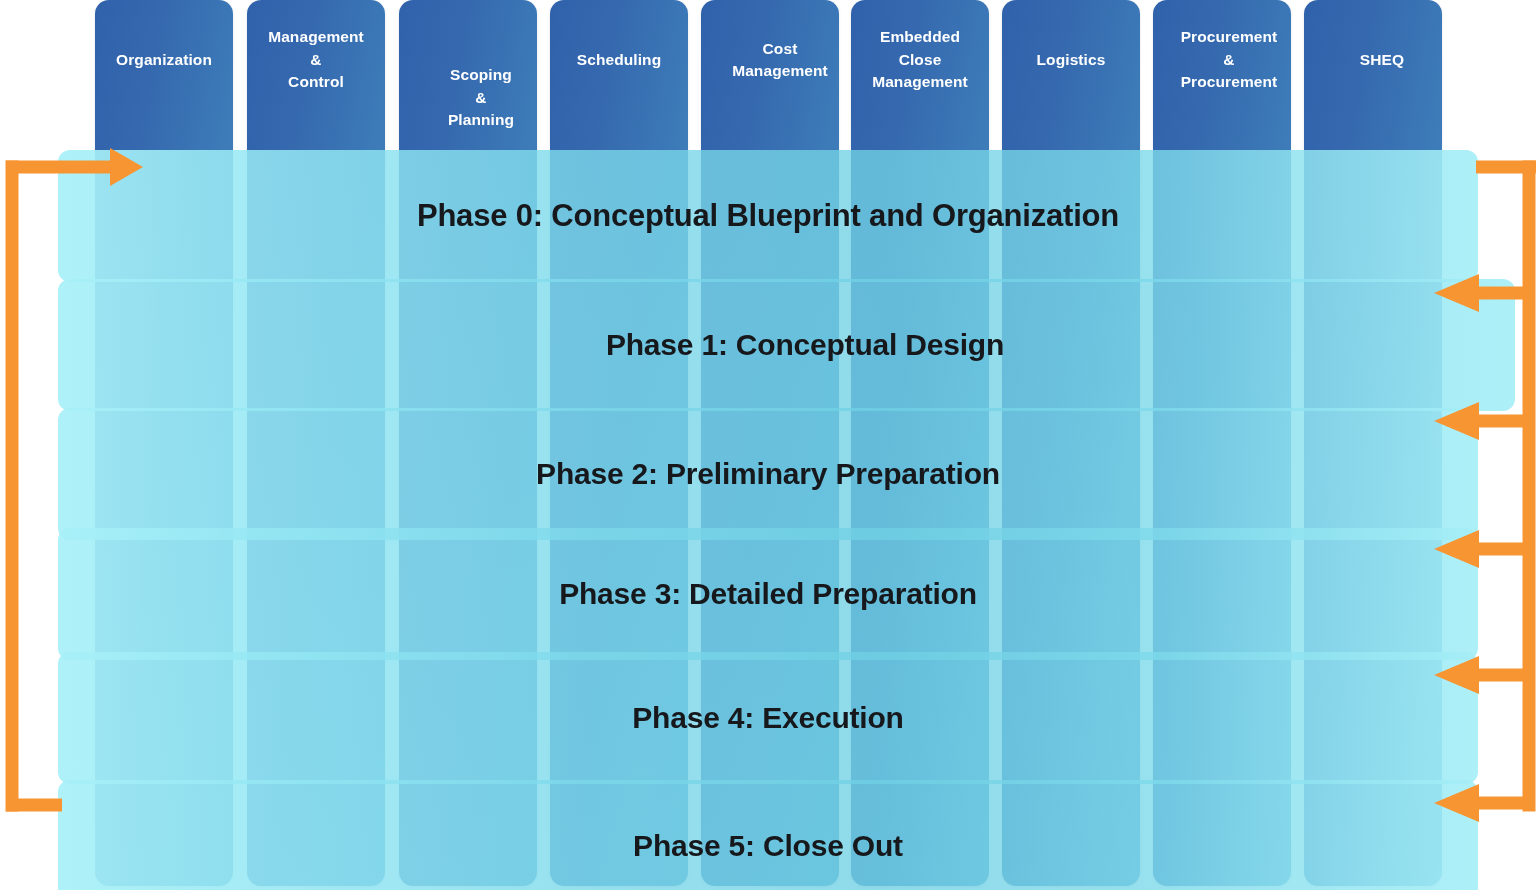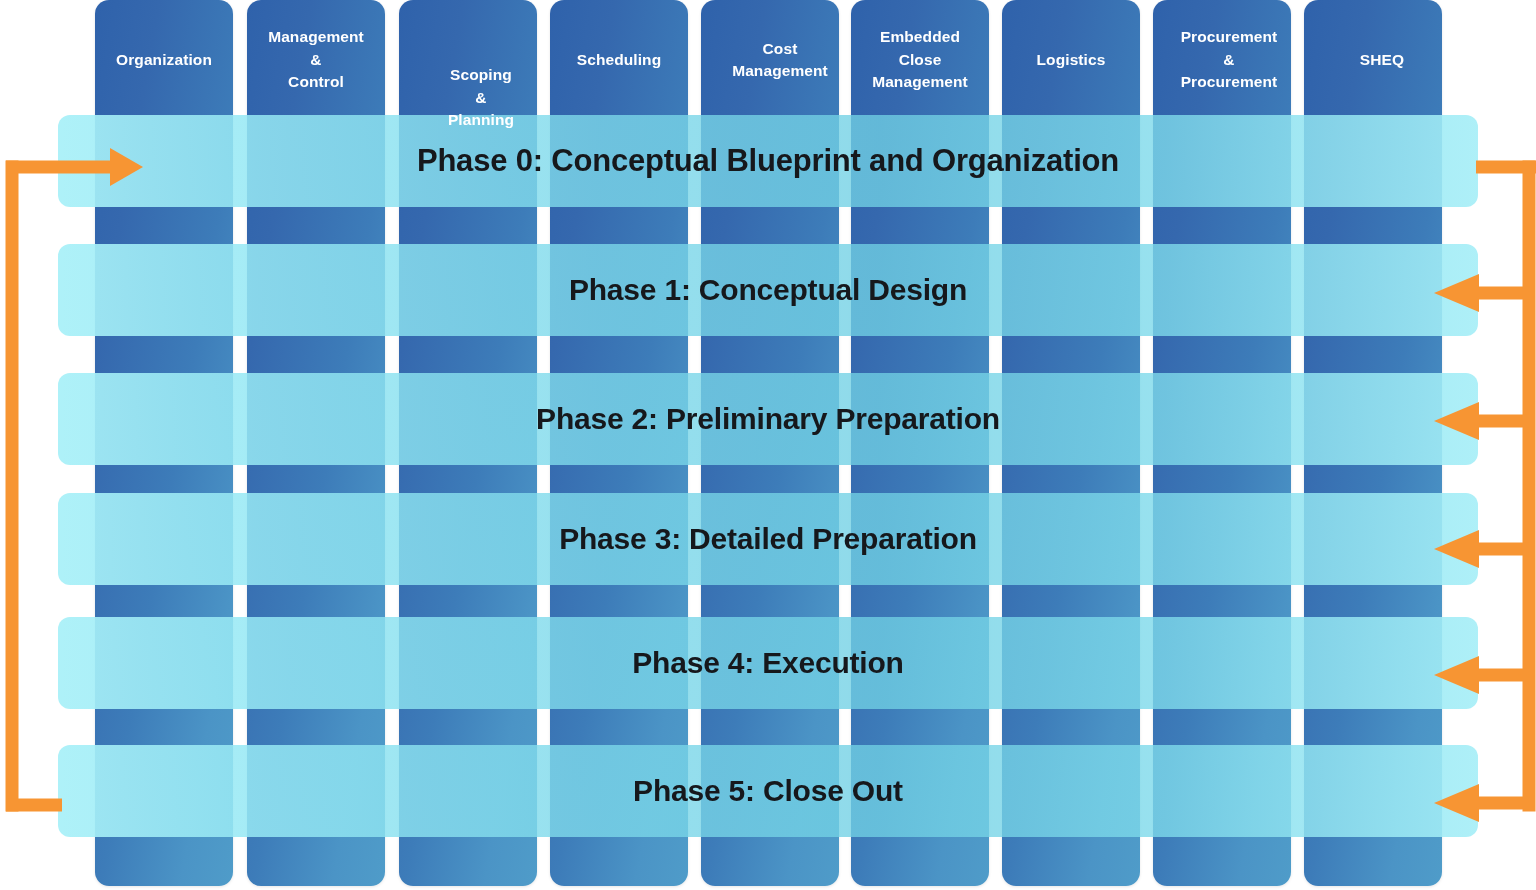--- a/index.html
+++ b/index.html
@@ -47,33 +47,34 @@
     pointer-events: none;
     padding: 0 4px;
     box-sizing: border-box;
   }
 
   
   .phase-row {
     position: absolute;
     left: 58px;
     width: 1420px;
-    height: 92px;
+    height: 132px;
     border-radius: 12px;
     background: linear-gradient(90deg,
         rgba(168,240,248,0.93) 0%,
         rgba(150,232,244,0.86) 14%,
         rgba(124,216,234,0.80) 38%,
         rgba(112,208,228,0.78) 58%,
         rgba(126,218,235,0.80) 78%,
         rgba(165,238,247,0.90) 100%);
     z-index: 2;
     display: flex;
     align-items: center;
     justify-content: center;
+    margin-top: 35px;
   }
   .phase-title {
     color: #16181c;
     font-weight: bold;
     font-size: 30px;
     letter-spacing: -0.2px;
     white-space: nowrap;
   }
   .phase-row.r0 .phase-title { font-size: 31px; }
 
@@ -99,21 +100,21 @@
   <div class="col" style="left:550px;width:138px;"></div>
   <div class="col" style="left:701px;width:138px;"></div>
   <div class="col" style="left:851px;width:138px;"></div>
   <div class="col" style="left:1002px;width:138px;"></div>
   <div class="col" style="left:1153px;width:138px;"></div>
   <div class="col" style="left:1304px;width:138px;"></div>
 
   <div class="phase-row r0" style="top:115px;">
     <span class="phase-title">Phase 0: Conceptual Blueprint and Organization</span>
   </div>
-  <div class="phase-row r1" style="top:244px;">
+  <div class="phase-row r1" style="top:244px;padding-left:37px;">
     <span class="phase-title">Phase 1: Conceptual Design</span>
   </div>
   <div class="phase-row r2" style="top:373px;">
     <span class="phase-title">Phase 2: Preliminary Preparation</span>
   </div>
   <div class="phase-row r3" style="top:493px;">
     <span class="phase-title">Phase 3: Detailed Preparation</span>
   </div>
   <div class="phase-row r4" style="top:617px;">
     <span class="phase-title">Phase 4: Execution</span>

